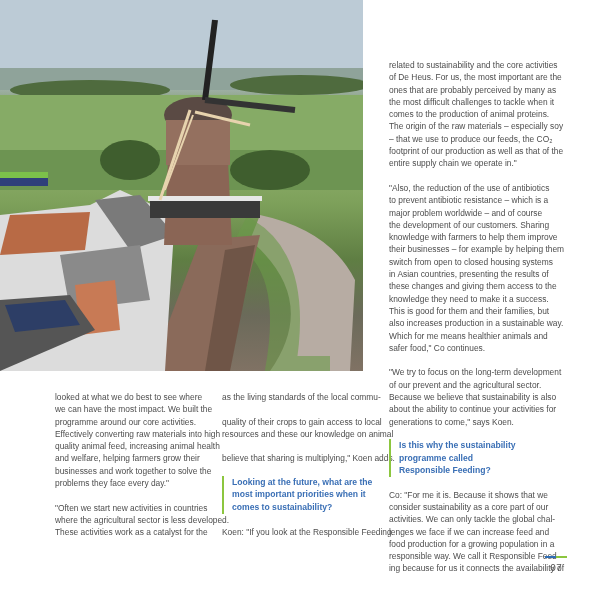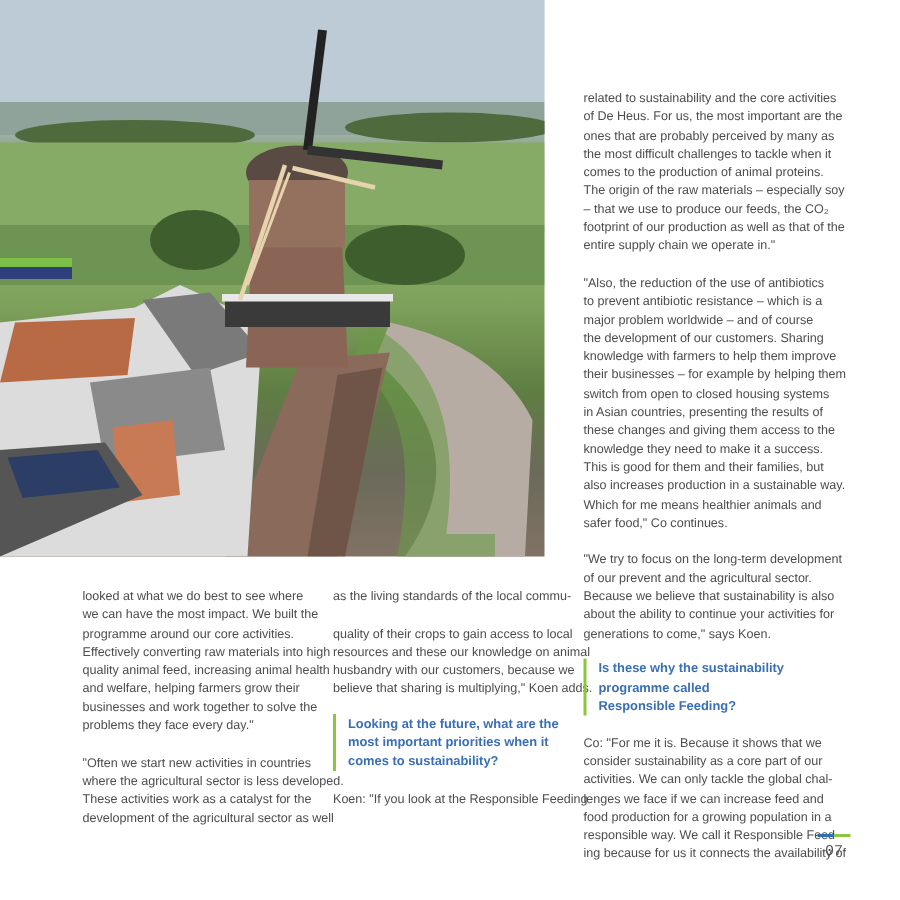--- a/index.html
+++ b/index.html
@@ -82,48 +82,48 @@
     <line x1="195" y1="112" x2="250" y2="125" stroke="#e7d3ae" stroke-width="3"></line>
     <line x1="193" y1="115" x2="165" y2="190" stroke="#e7d3ae" stroke-width="2"></line>
   </svg>
 </div>
 
 <div class="col" style="left:55px; top:391px;">
   <p>
     <span>looked at what we do best to see where</span><br><span>we can have the most impact. We built the</span><br><span>programme around our core activities.</span><br><span>Effectively converting raw materials into high</span><br><span>quality animal feed, increasing animal health</span><br><span>and welfare, helping farmers grow their</span><br><span>businesses and work together to solve the</span><br><span>problems they face every day."</span>
   </p>
   <p>
-    <span>"Often we start new activities in countries</span><br><span>where the agricultural sector is less developed.</span><br><span>These activities work as a catalyst for the</span><br><span>development of the agricultural sector as well</span>
+    <span>"Often we start new activities in countries</span><br><span>where the agricultural sector is less developed.</span><br><span>These activities work as a catalyst for the</span><br>
   </p>
 </div>
 
 <div class="col" style="left:222px; top:391px;">
   <p>
-    <span>as the living standards of the local commu-</span><br><br><span>quality of their crops to gain access to local</span><br><span>resources and these our knowledge on animal</span><br><span>husbandry with our customers, because we</span><br><span>believe that sharing is multiplying," Koen adds.</span>
+    <span>as the living standards of the local commu-</span><br><br><span>quality of their crops to gain access to local</span><br><span>resources and these our knowledge on animal</span><br><br><span>believe that sharing is multiplying," Koen adds.</span>
   </p>
   <p class="q">
     <span>Looking at the future, what are the</span><br><span>most important priorities when it</span><br><span>comes to sustainability?</span>
   </p>
   <p>
     <span>Koen: "If you look at the Responsible Feeding</span><br>
   </p>
 </div>
 
 <div class="col" style="left:389px; top:59px;">
   <p>
     <span>related to sustainability and the core activities</span><br><span>of De Heus. For us, the most important are the</span><br><span>ones that are probably perceived by many as</span><br><span>the most difficult challenges to tackle when it</span><br><span>comes to the production of animal proteins.</span><br><span>The origin of the raw materials – especially soy</span><br><span>– that we use to produce our feeds, the CO₂</span><br><span>footprint of our production as well as that of the</span><br><span>entire supply chain we operate in."</span>
   </p>
   <p>
     <span>"Also, the reduction of the use of antibiotics</span><br><span>to prevent antibiotic resistance – which is a</span><br><span>major problem worldwide – and of course</span><br><span>the development of our customers. Sharing</span><br><span>knowledge with farmers to help them improve</span><br><span>their businesses – for example by helping them</span><br><span>switch from open to closed housing systems</span><br><span>in Asian countries, presenting the results of</span><br><span>these changes and giving them access to the</span><br><span>knowledge they need to make it a success.</span><br><span>This is good for them and their families, but</span><br><span>also increases production in a sustainable way.</span><br><span>Which for me means healthier animals and</span><br><span>safer food," Co continues.</span>
   </p>
   <p>
     <span>"We try to focus on the long-term development</span><br><span>of our prevent and the agricultural sector.</span><br><span>Because we believe that sustainability is also</span><br><span>about the ability to continue your activities for</span><br><span>generations to come," says Koen.</span>
   </p>
   <p class="q">
-    <span>Is these why the sustainability</span><br><span>programme called</span><br><span>Responsible Feeding?</span>
+    <span>Is this why the sustainability</span><br><span>programme called</span><br><span>Responsible Feeding?</span>
   </p>
   <p>
     <span>Co: "For me it is. Because it shows that we</span><br><span>consider sustainability as a core part of our</span><br><span>activities. We can only tackle the global chal-</span><br><span>lenges we face if we can increase feed and</span><br><span>food production for a growing population in a</span><br><span>responsible way. We call it Responsible Feed-</span><br><span>ing because for us it connects the availability of</span>
   </p>
 </div>
 
 <div class="page-num">
   <div class="bar">
     <span style="background:#2f6db5;"></span>
       <span style="background:#8cc63f;"></span>

